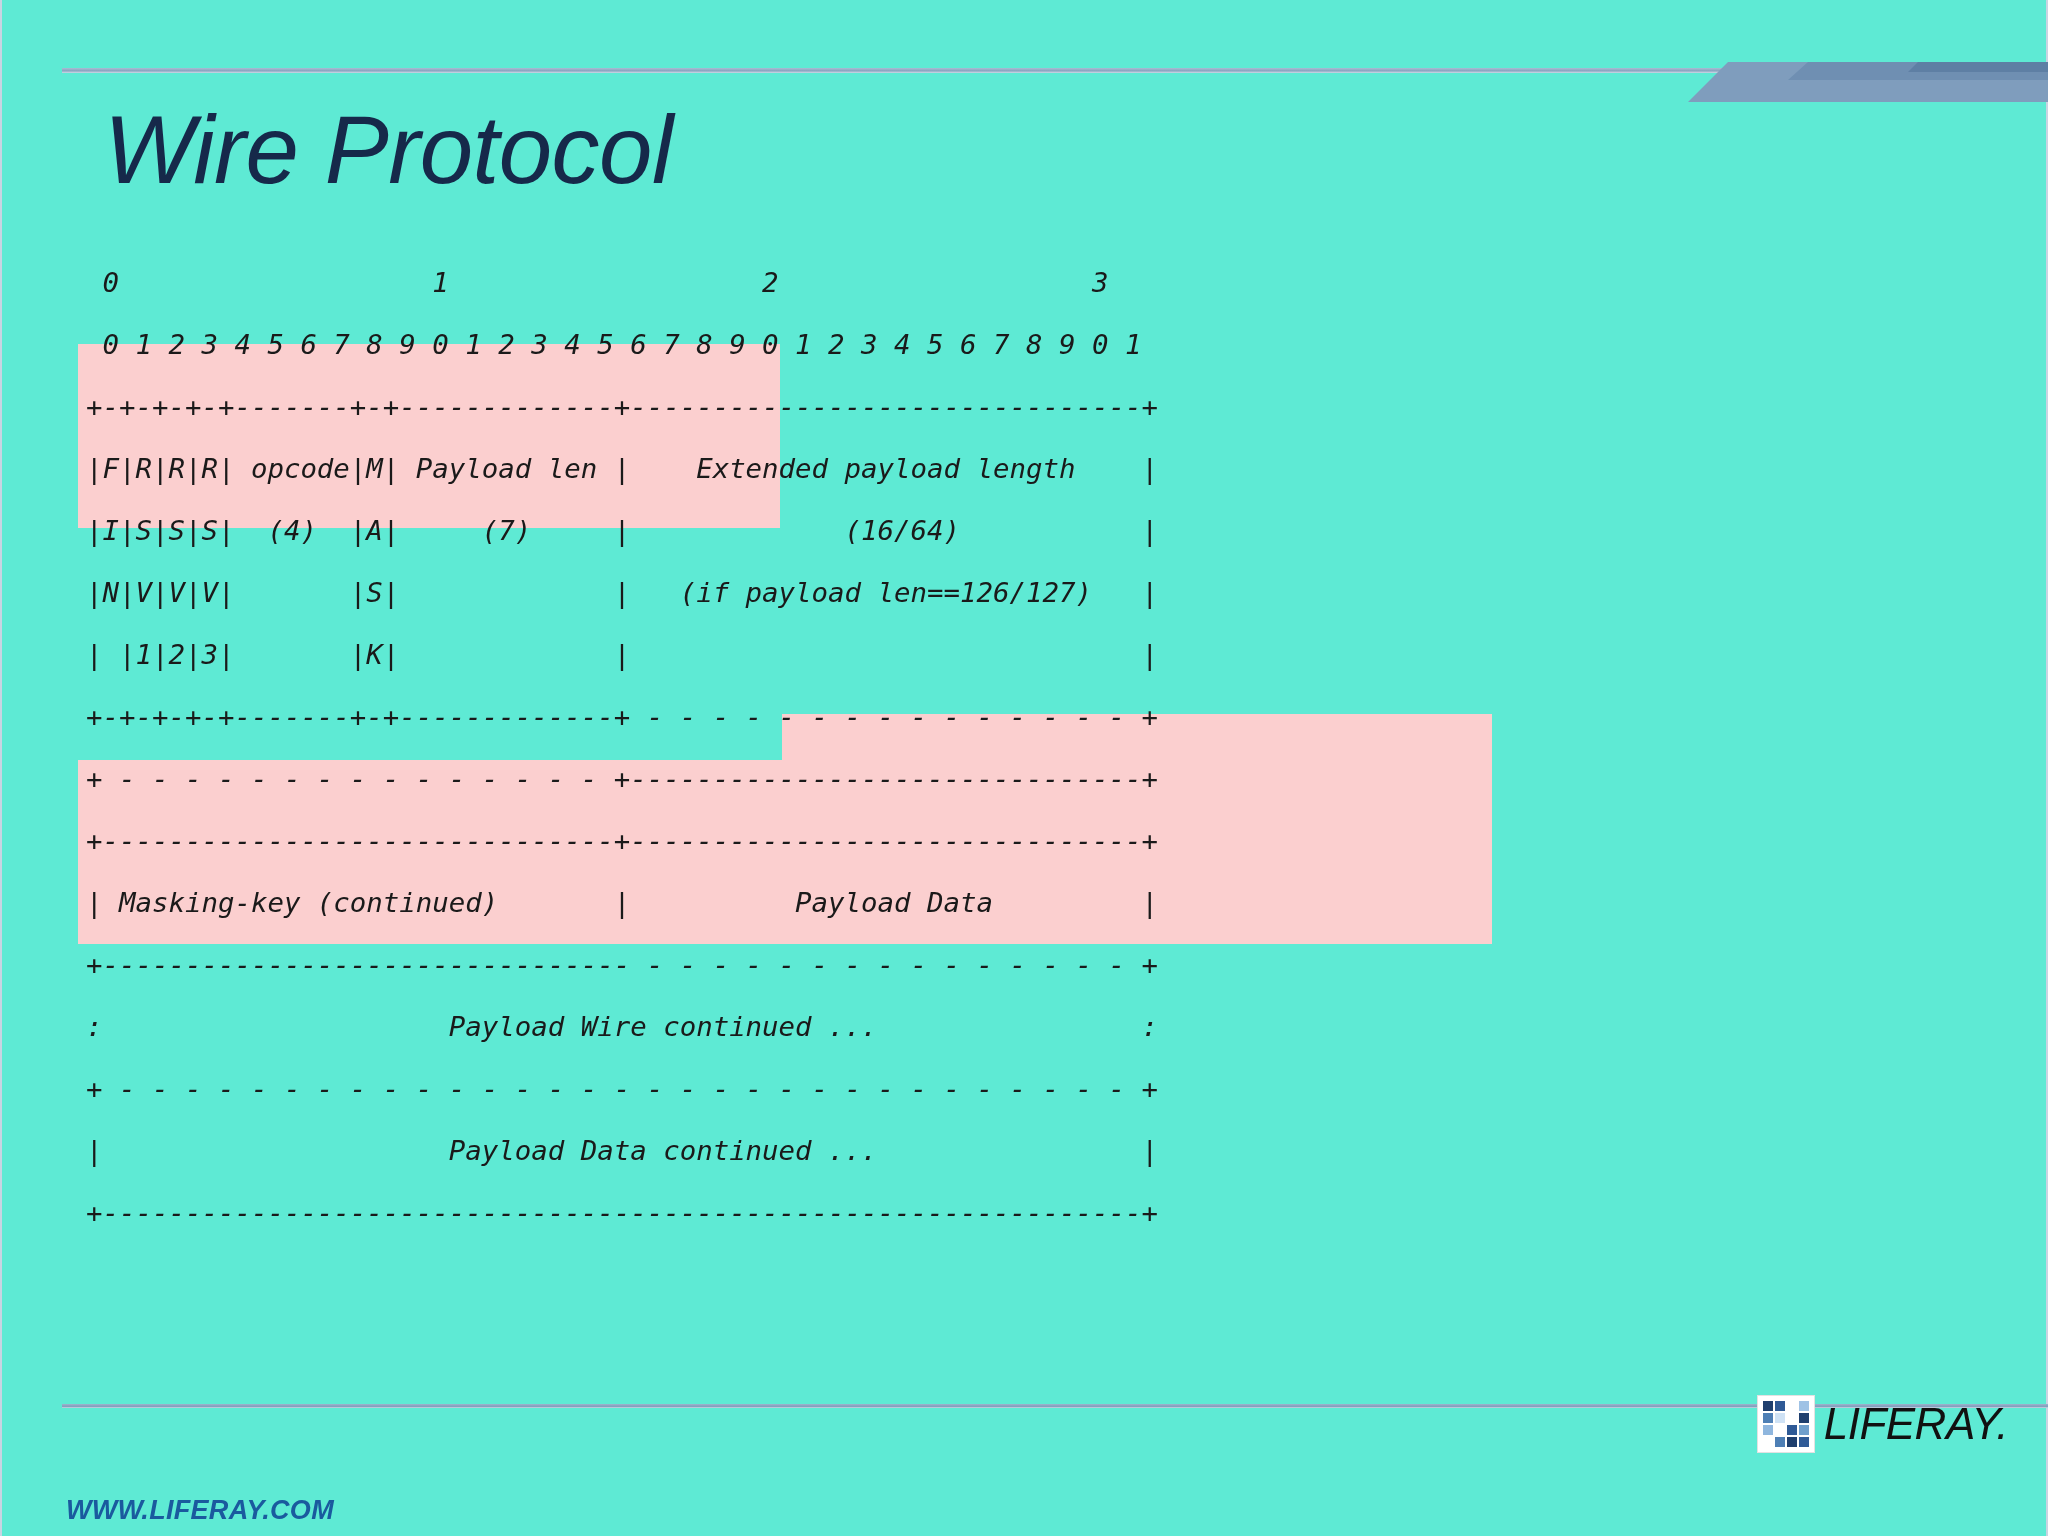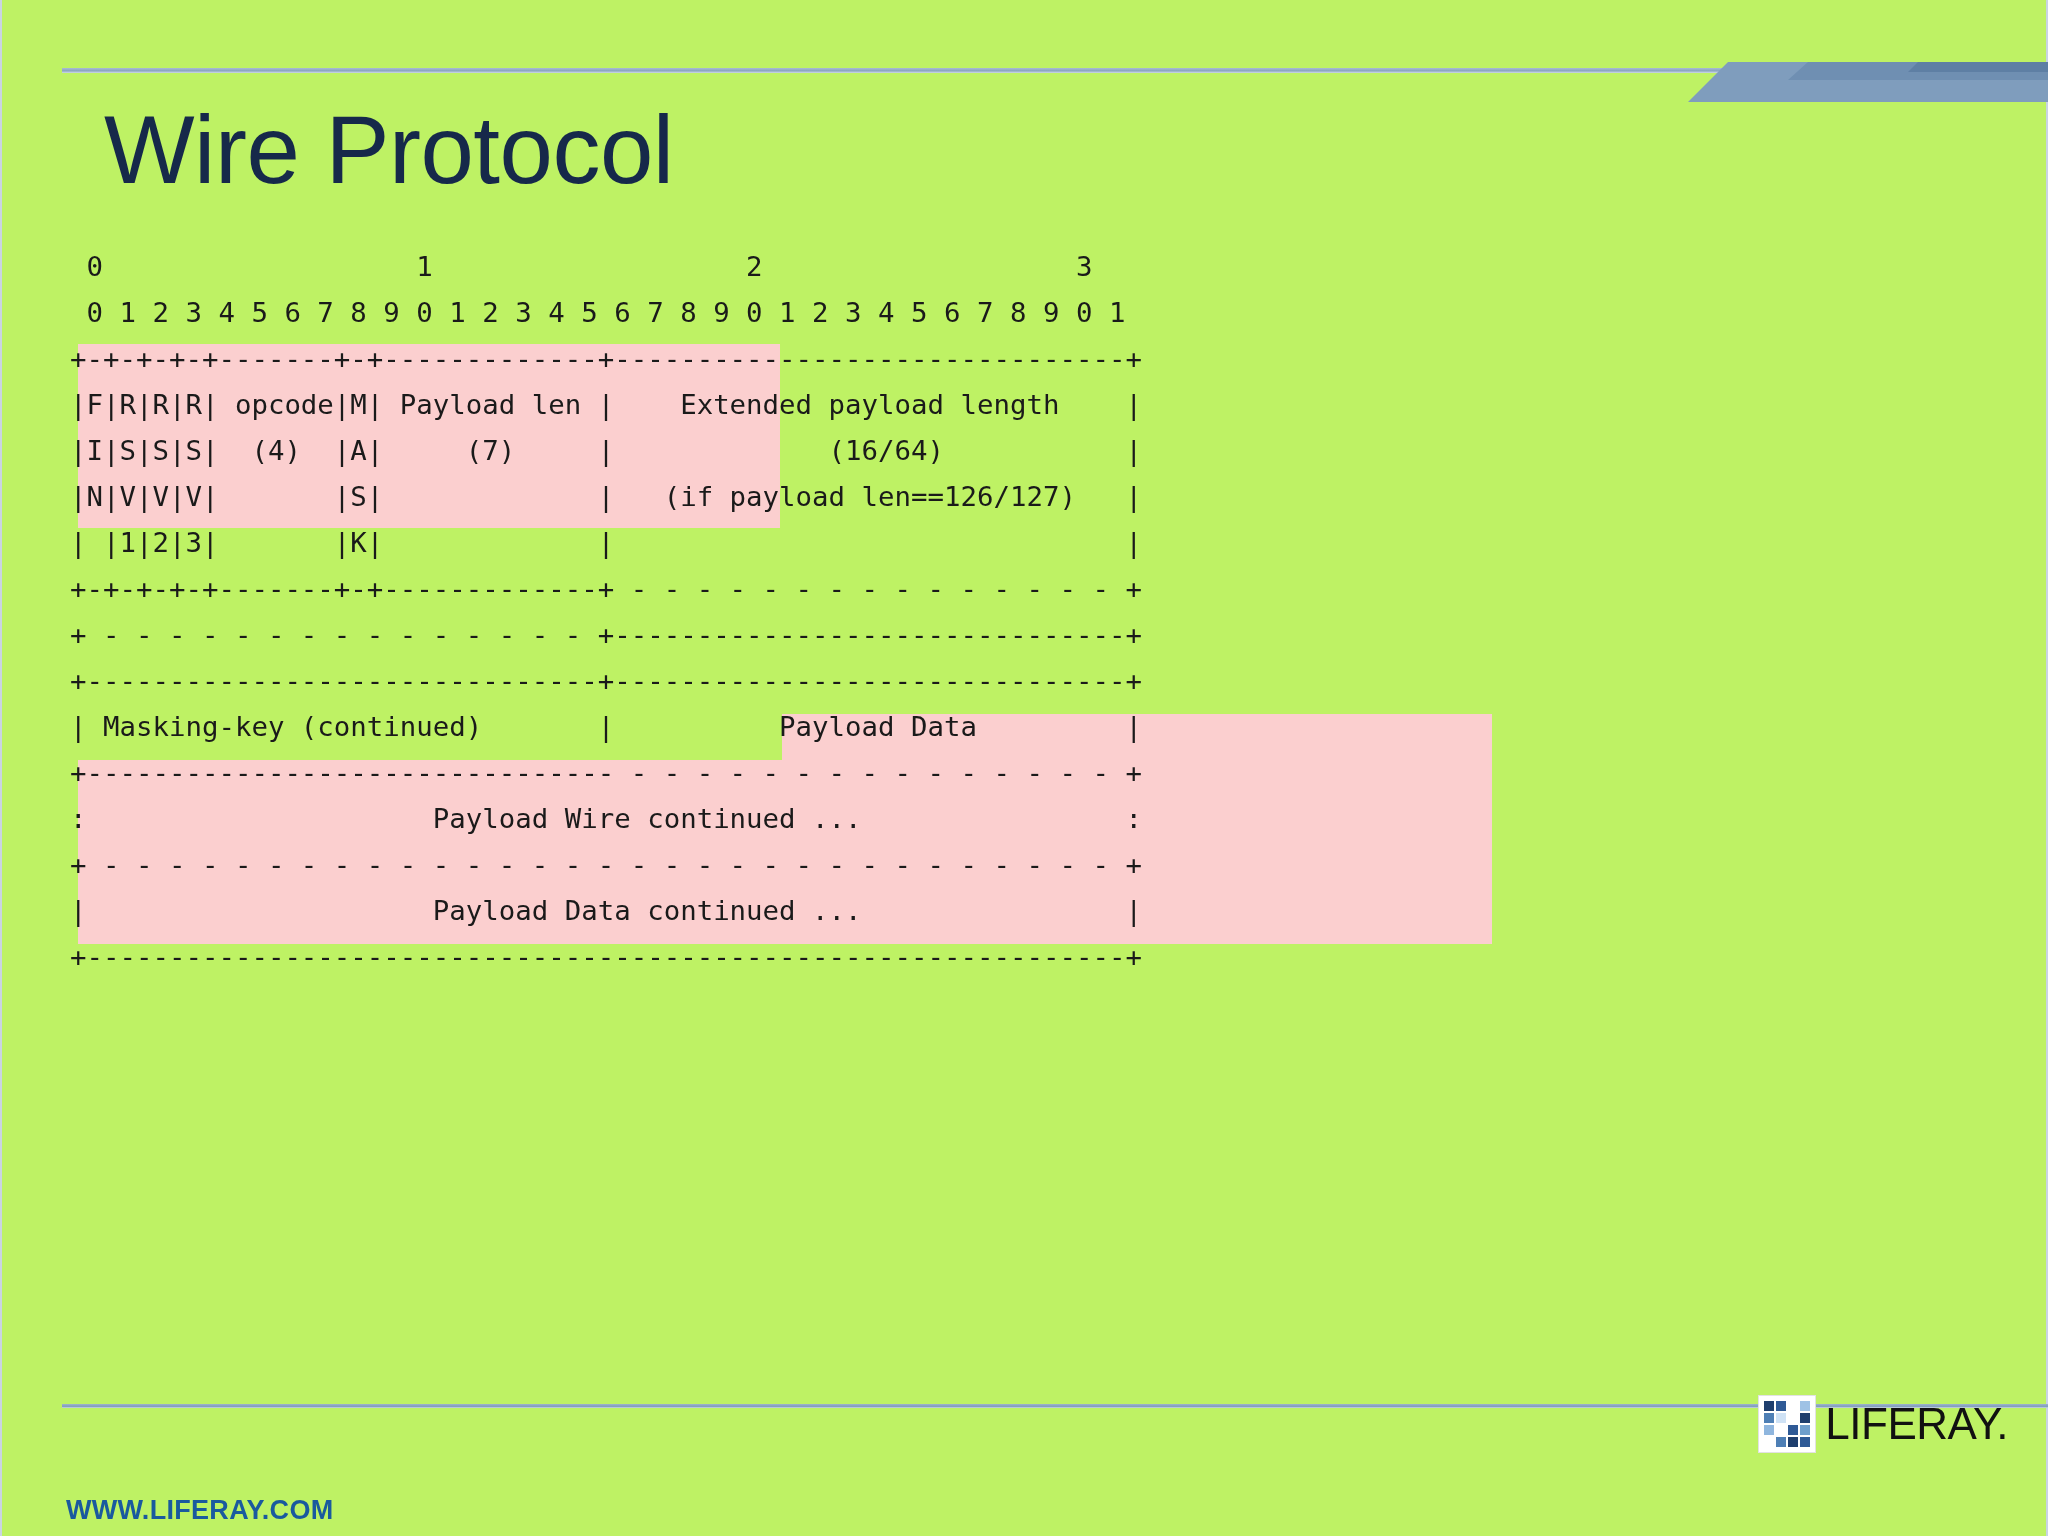--- a/index.html
+++ b/index.html
@@ -12,21 +12,22 @@
     background: #ffffff;
     font-family: "Liberation Sans", sans-serif;
     overflow: hidden;
     position: relative;
   }
 
   
   .slide {
     position: absolute;
     inset: 0;
-    background: #bef264;
+    background: #5eead4;
+    font-style: italic;
   }
 
   
   .edge-left, .edge-right {
     position: absolute;
     top: 0;
     bottom: 0;
     width: 2px;
     background: #c9d4e2;
   }
@@ -74,21 +75,21 @@
   }
   .ascii {
     font-family: "DejaVu Sans Mono", "Liberation Mono", monospace;
     font-size: 27.4px;
     line-height: 46px;
     letter-spacing: 0px;
     color: #1a1a1a;
     white-space: pre;
     position: relative;
     z-index: 2;
-    margin: 0;
+    margin: 16px;
   }
 
   
   .hl {
     position: absolute;
     background: #fbcfcf;
     z-index: 1;
   }
 
   

